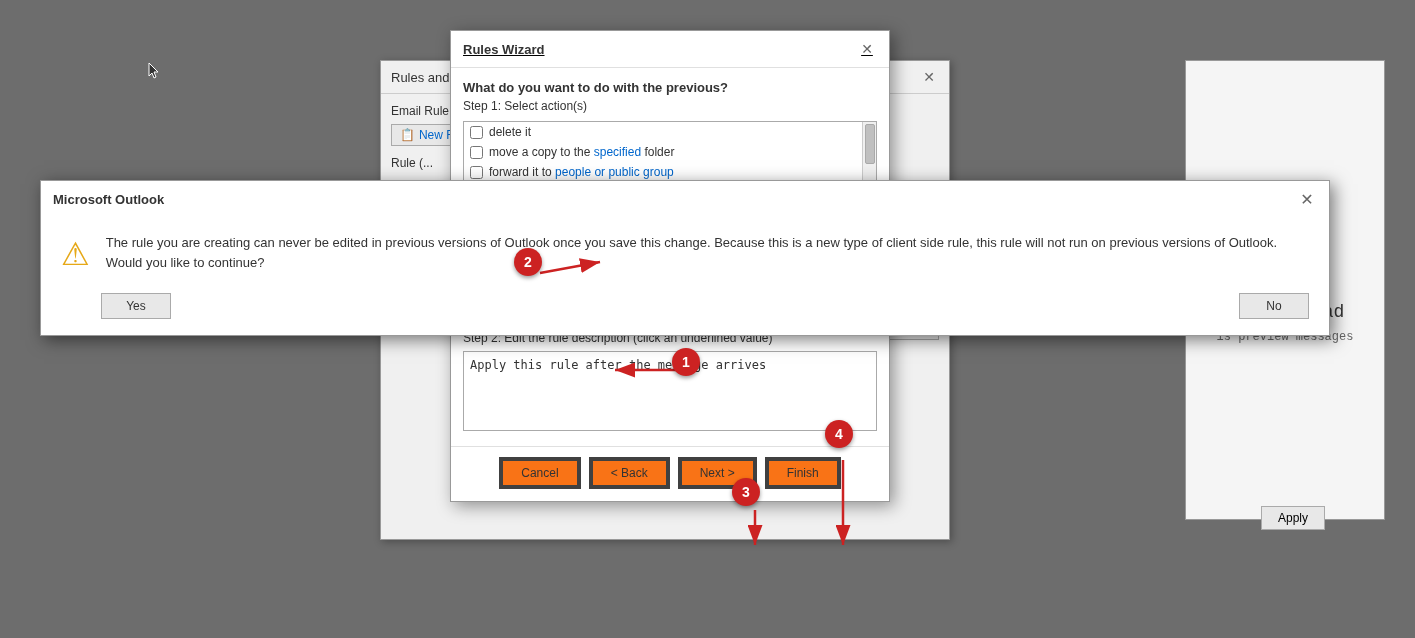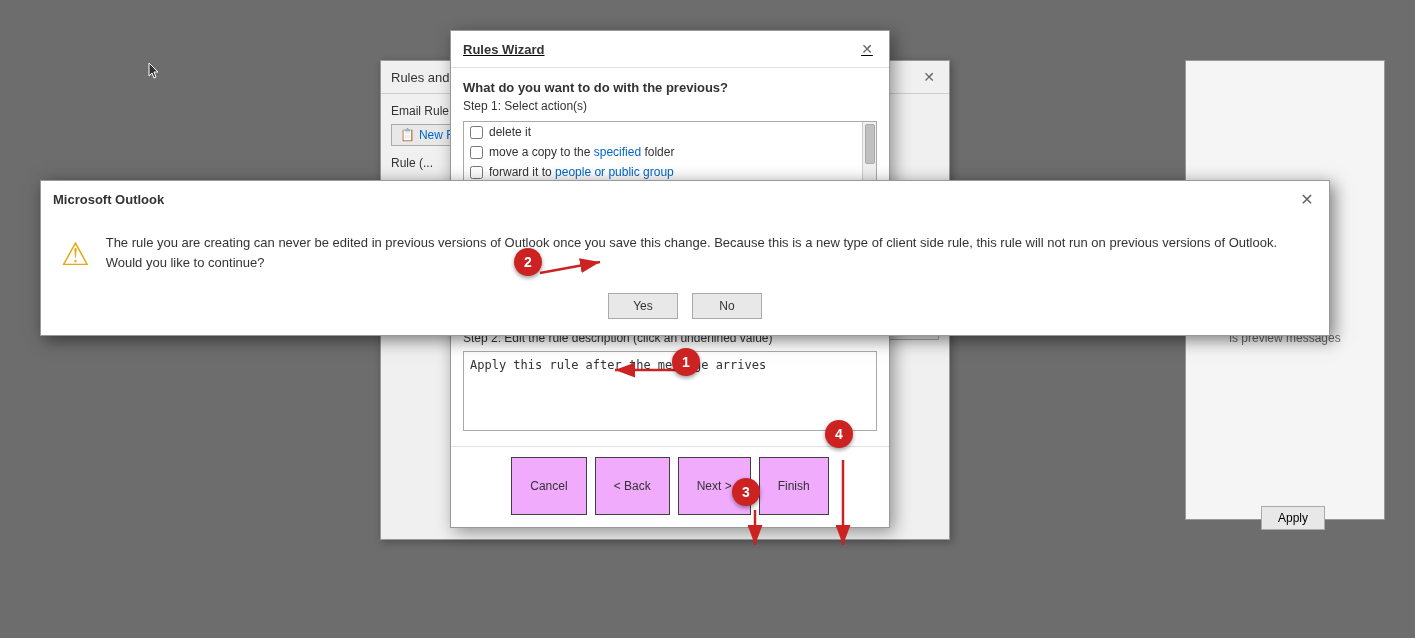--- a/index.html
+++ b/index.html
@@ -135,20 +135,21 @@
 
     
     .right-panel {
       position: absolute;
       top: 60px;
       right: 30px;
       width: 250px;
       height: 480px;
       background: #f5f5f5;
       border: 1px solid #999;
+      font-family: Liberation Mono, monospace;
     }
 
     .right-panel-inner {
       padding: 20px;
       display: flex;
       flex-direction: column;
       align-items: center;
       justify-content: center;
       height: 100%;
     }
@@ -299,23 +300,23 @@
 
     .wizard-footer {
       display: flex;
       justify-content: center;
       gap: 8px;
       padding: 10px 12px 12px;
       border-top: 1px solid #e0e0e0;
     }
 
     .wizard-btn {
-      padding: 21px 18px;
-      border: 1px solid #404040;
-      background: #f0abfc;
+      padding: 5px 18px;
+      border: 4px solid #404040;
+      background: #f97316;
       cursor: pointer;
       font-size: 12px;
       color: #333;
     }
 
     
     .outlook-dialog {
       position: absolute;
       top: 180px;
       left: 40px;
@@ -369,23 +370,24 @@
 
     .outlook-message {
       font-size: 13px;
       color: #333;
       line-height: 1.5;
       flex: 1;
     }
 
     .outlook-footer {
       display: flex;
-      justify-content: center;
+      justify-content: space-between;
       gap: 14px;
       padding: 0 20px 16px;
+      margin-left: 40px;
     }
 
     .outlook-btn {
       padding: 5px 24px;
       border: 1px solid #aaa;
       background: #e8e8e8;
       cursor: pointer;
       font-size: 12px;
       color: #333;
       min-width: 70px;

